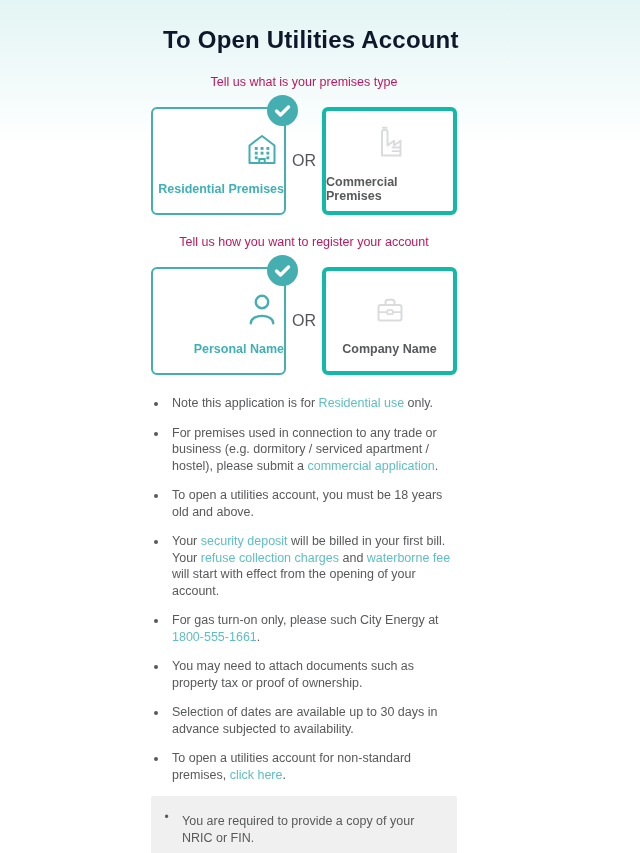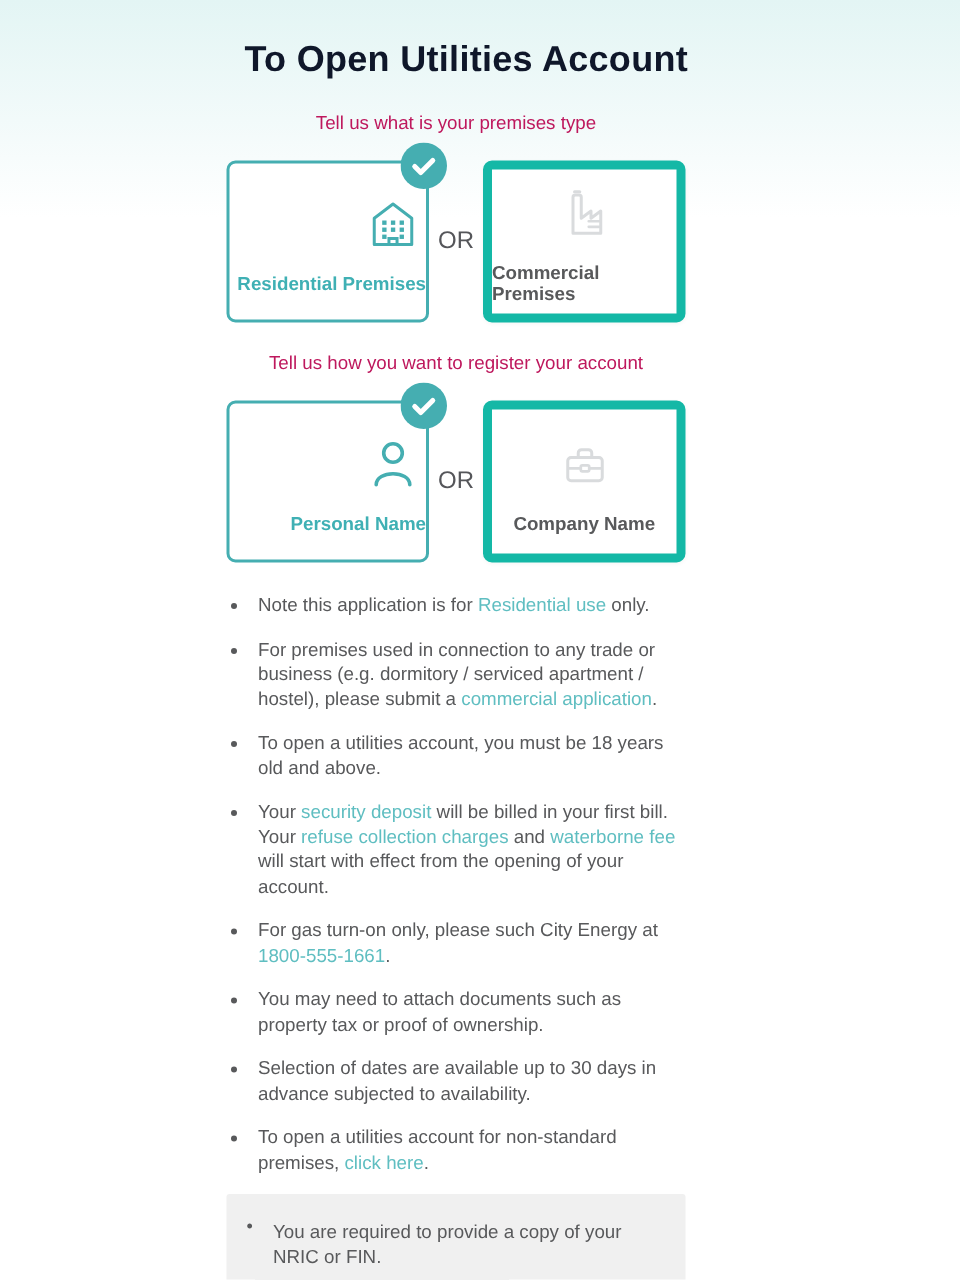--- a/index.html
+++ b/index.html
@@ -37,21 +37,21 @@
   .card-row {
     display: flex;
     align-items: center;
     justify-content: space-between;
     margin-top: 18px;
   }
   .card {
     position: relative;
     width: 135px; height: 108px;
     background: #fff;
-    border: 6px solid #14b8a6;
+    border: 4px solid #14b8a6;
     border-radius: 6px;
     box-shadow: 0 1px 3px rgba(0,0,0,.04);
     display: flex;
     flex-direction: column;
     align-items: center;
     justify-content: center;
     gap: 11px;
     cursor: pointer;
   }
   .card.selected { border: 2px solid #45aeb1; box-shadow: none; align-items: flex-end; }

